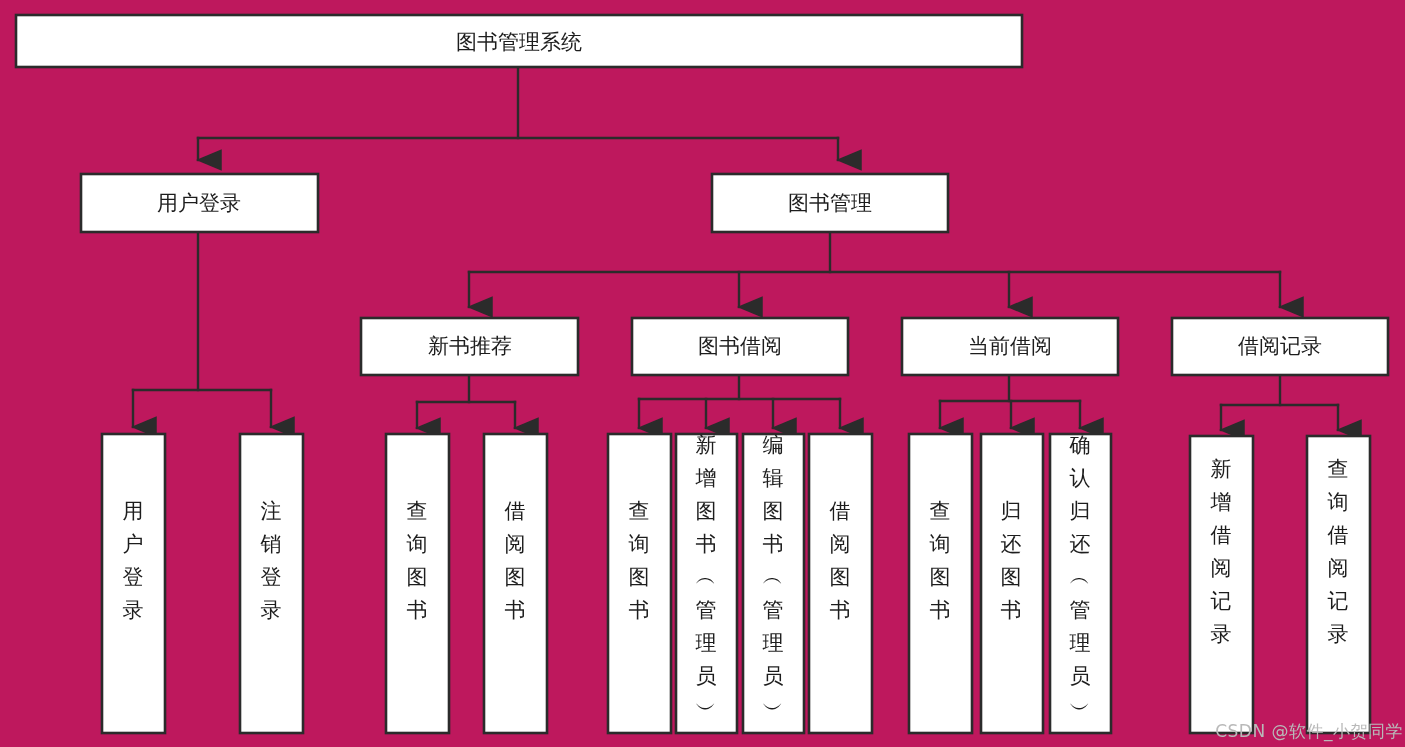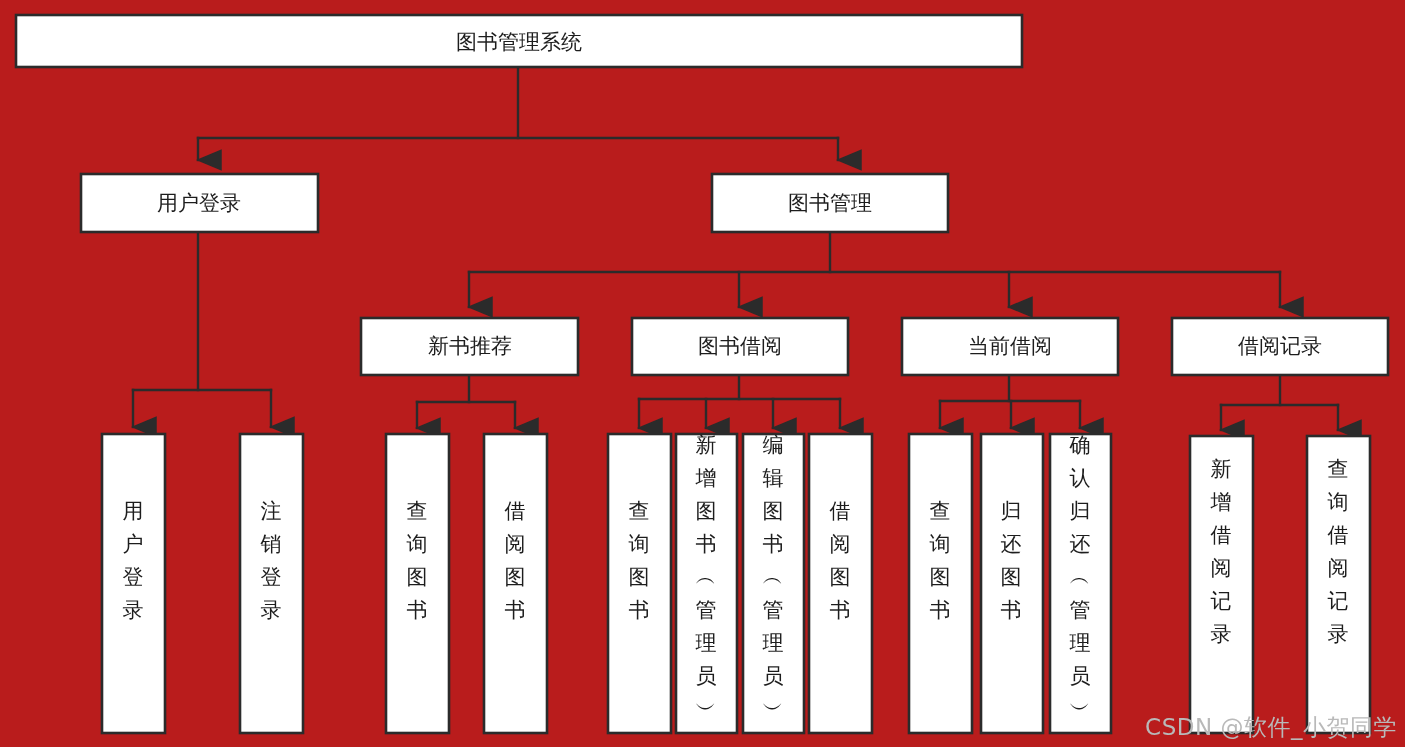--- a/index.html
+++ b/index.html
@@ -8,21 +8,21 @@
     padding: 0;
     background: #ffffff;
   }
   body {
     font-family: "Liberation Sans", "DejaVu Sans", sans-serif;
   }
   #diagram-root {
     position: relative;
     width: 1405px;
     height: 747px;
-    background: #b91c1c;
+    background: #be185d;
     overflow: hidden;
   }
   svg.diagram-canvas {
     position: absolute;
     left: 0;
     top: 0;
     width: 1405px;
     height: 747px;
   }
   .node-rect {
@@ -47,24 +47,24 @@
     dominant-baseline: middle;
   }
   .node-label-v {
     font-family: "DejaVu Sans", "Liberation Sans", sans-serif;
     font-size: 21px;
     fill: #1d1d1d;
     text-anchor: middle;
   }
   .watermark {
     position: absolute;
-    right: 8px;
+    right: 2px;
     bottom: 4px;
     font-family: "DejaVu Sans", "Liberation Sans", sans-serif;
-    font-size: 23px;
+    font-size: 17px;
     color: #b9b9b9;
     letter-spacing: 0.5px;
     white-space: nowrap;
     pointer-events: none;
     user-select: none;
   }
 </style>
 </head>
 <body>
 

